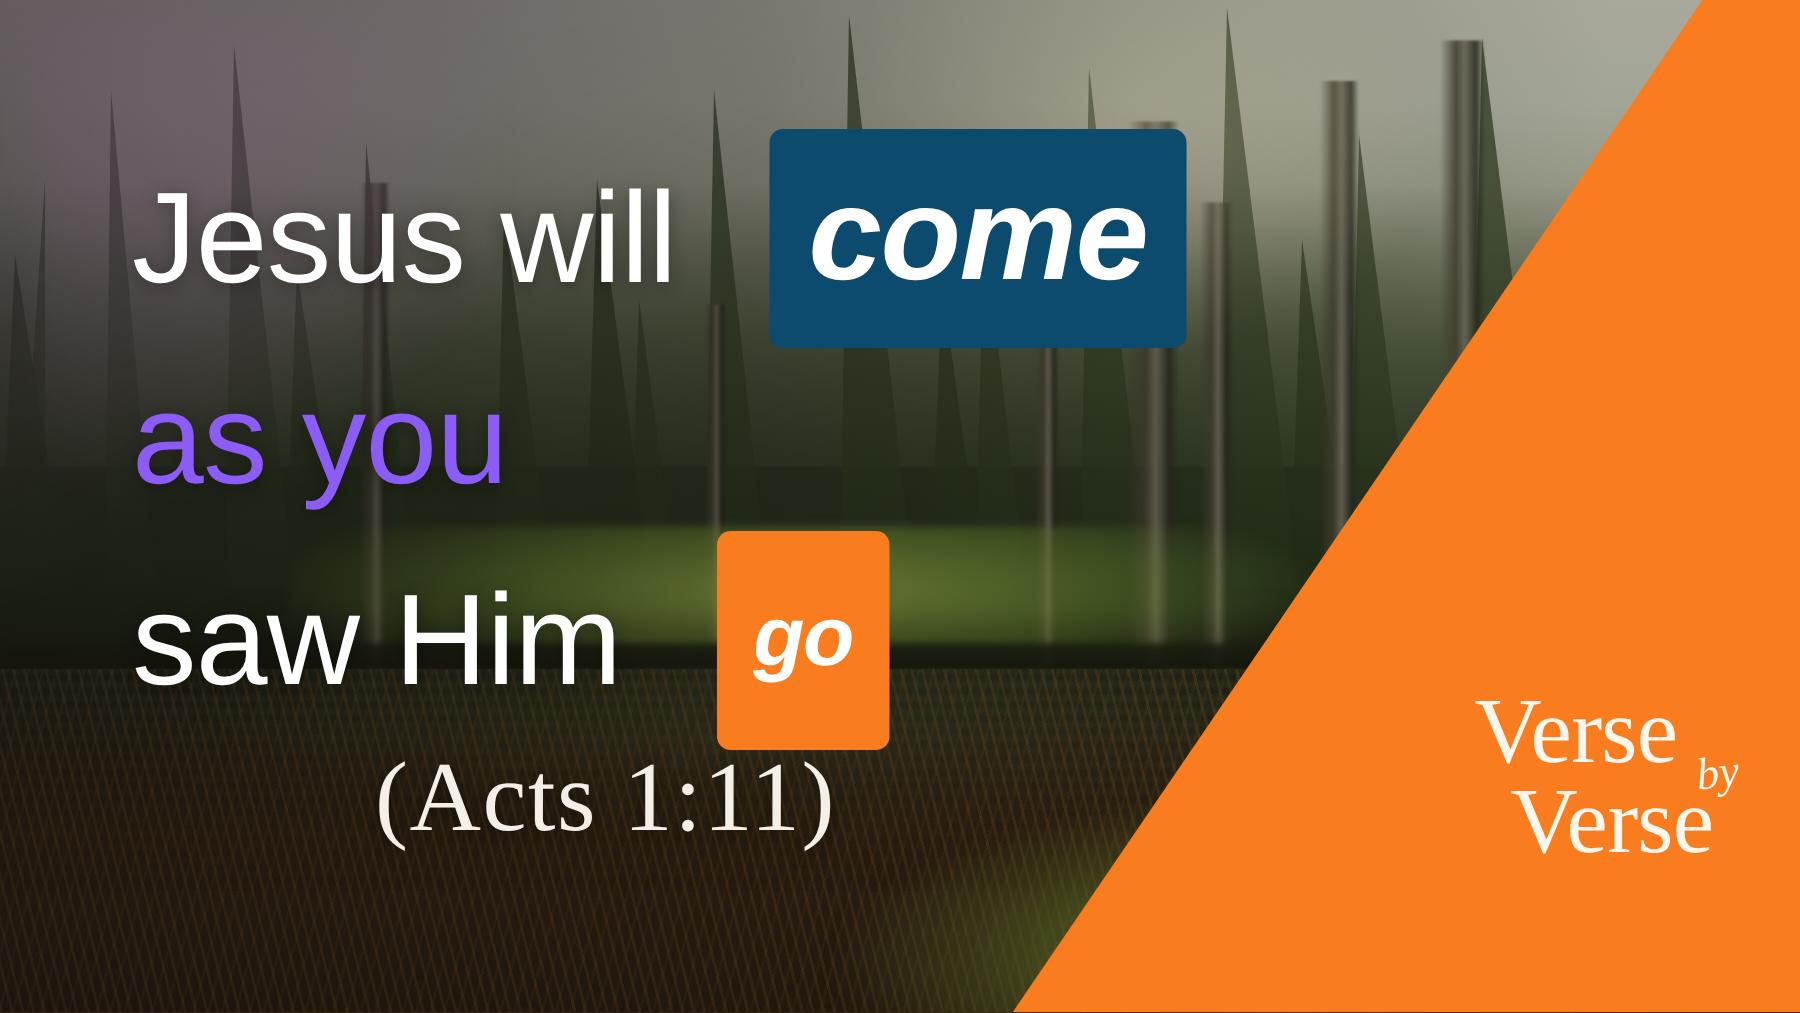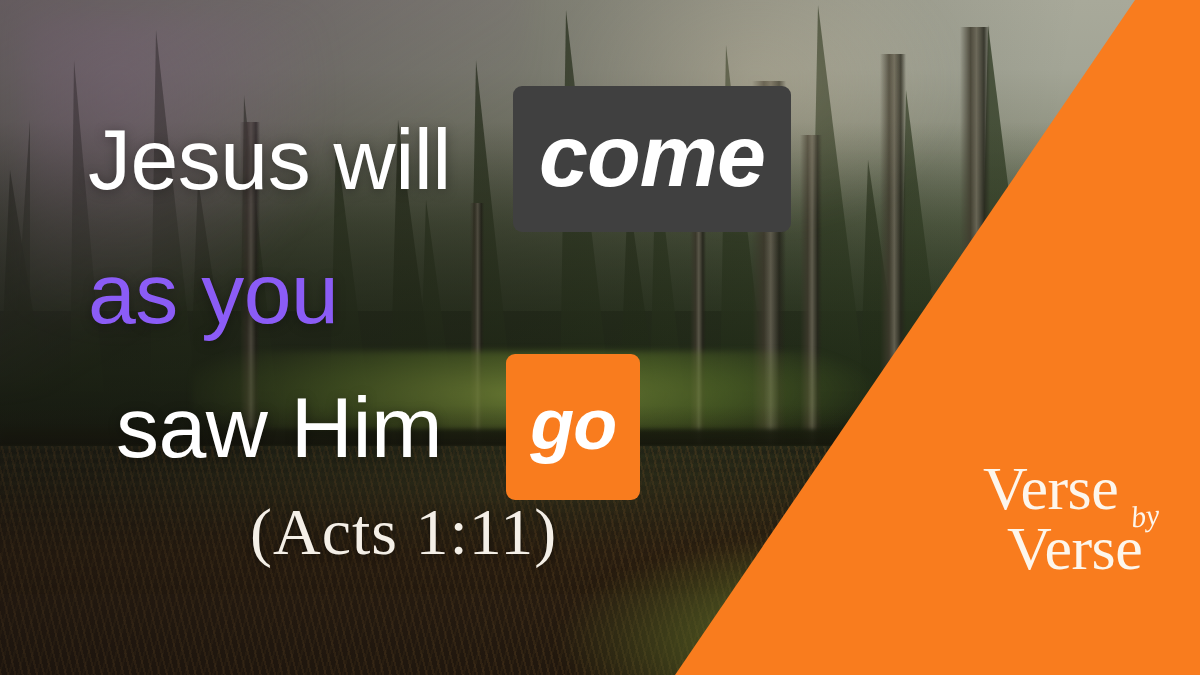--- a/index.html
+++ b/index.html
@@ -121,34 +121,34 @@
     color:#ffffff;
     font-size:86px;
     font-weight:300;
     letter-spacing:-0.5px;
     line-height:1.0;
     white-space:nowrap;
     gap:48px;
   }
   .vline.l1 { height:146px; }
   .vline.l2 { height:122px; margin-top:0px; }
-  .vline.l3 { height:146px; margin-top:0px;margin-left:28px; }
+  .vline.l3 { height:146px; margin-top:0px; }
 
   .plain { text-shadow:0 2px 12px rgba(0,0,0,.35); }
 
   .hl {
     display:inline-flex; align-items:center; justify-content:center;
     border-radius:9px;
     color:#ffffff;
     font-weight:700;
     font-style:italic;
     letter-spacing:-1px;
   }
   .hl.come { height:146px; padding:0 26px 6px 26px; font-size:88px; margin-left:14px; }
-  .hl.go   { height:146px; padding:0 24px 6px 24px; font-size:72px; margin-left:16px; }
+  .hl.go   { height:146px; padding:0 24px 6px 24px; font-size:56px; margin-left:16px; }
 
   .ref {
     position:absolute; left:250px; top:494px;
     color:#f4efe7;
     font-family:"Liberation Serif", serif;
     font-size:66px;
     font-weight:400;
     letter-spacing:1px;
     text-shadow:0 2px 10px rgba(0,0,0,.5);
     white-space:nowrap;
@@ -231,21 +231,21 @@
     <div class="flare"></div>
     <div class="flare2"></div>
     <div class="scrim"></div>
   </div>
 
   <div class="wedge" id="wedge" style="background: rgb(249, 124, 30);"></div>
 
   <div class="verse">
     <div class="vline l1">
       <span class="plain" style="color: rgb(255, 255, 255);">Jesus will</span>
-      <span class="hl come" id="hl-come" style="background: #404040;">come</span>
+      <span class="hl come" id="hl-come" style="background: #0c4a6e;">come</span>
     </div>
     <div class="vline l2">
       <span class="plain" style="color: #8b5cf6;">as you</span>
     </div>
     <div class="vline l3">
       <span class="plain" style="color: rgb(255, 255, 255);">saw Him</span>
       <span class="hl go" id="hl-go" style="background: rgb(249, 124, 30);">go</span>
     </div>
   </div>
 

